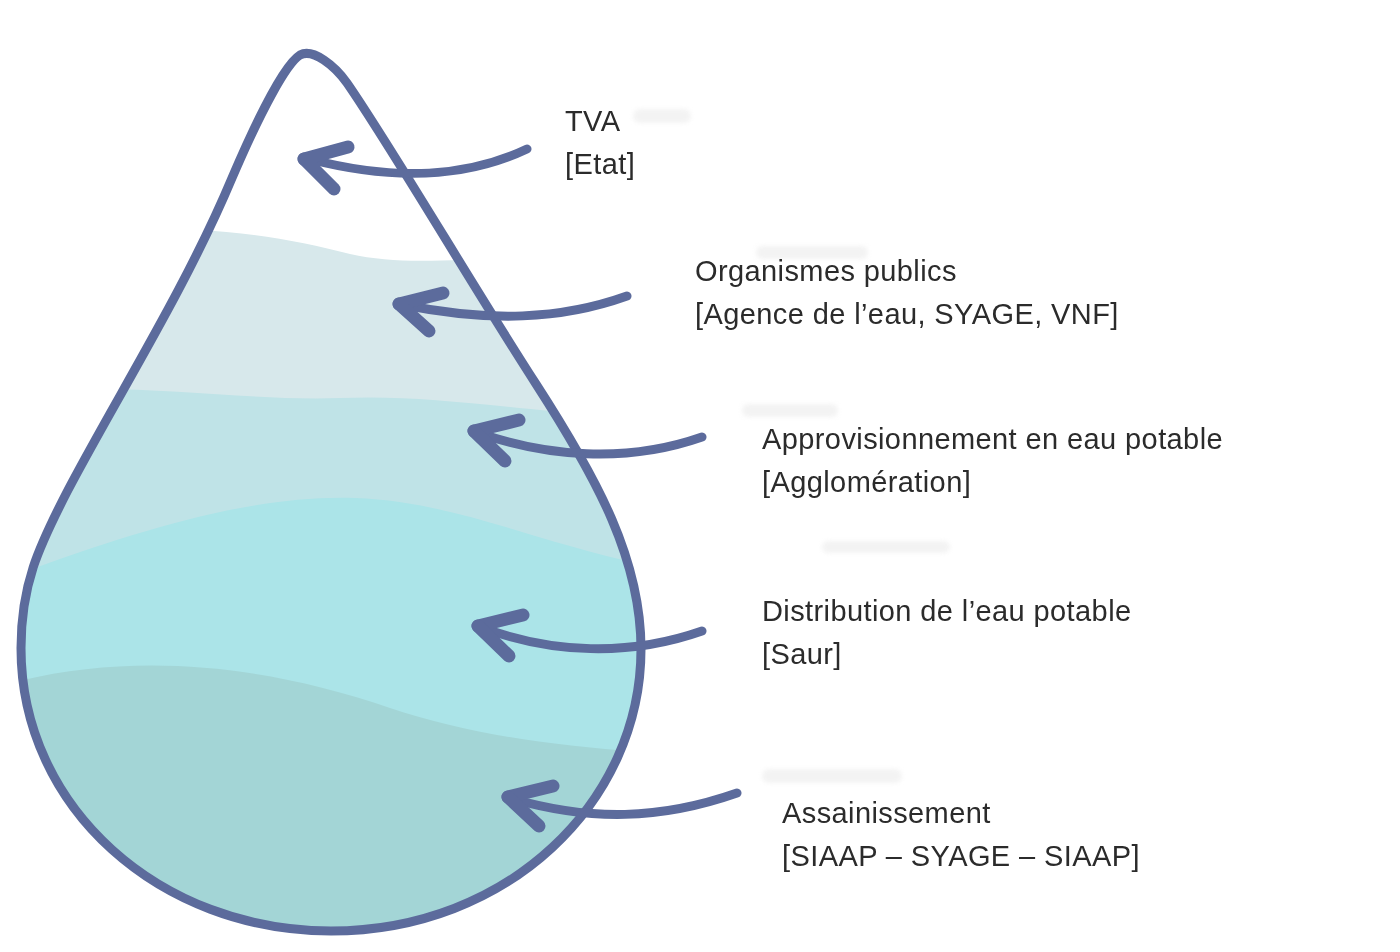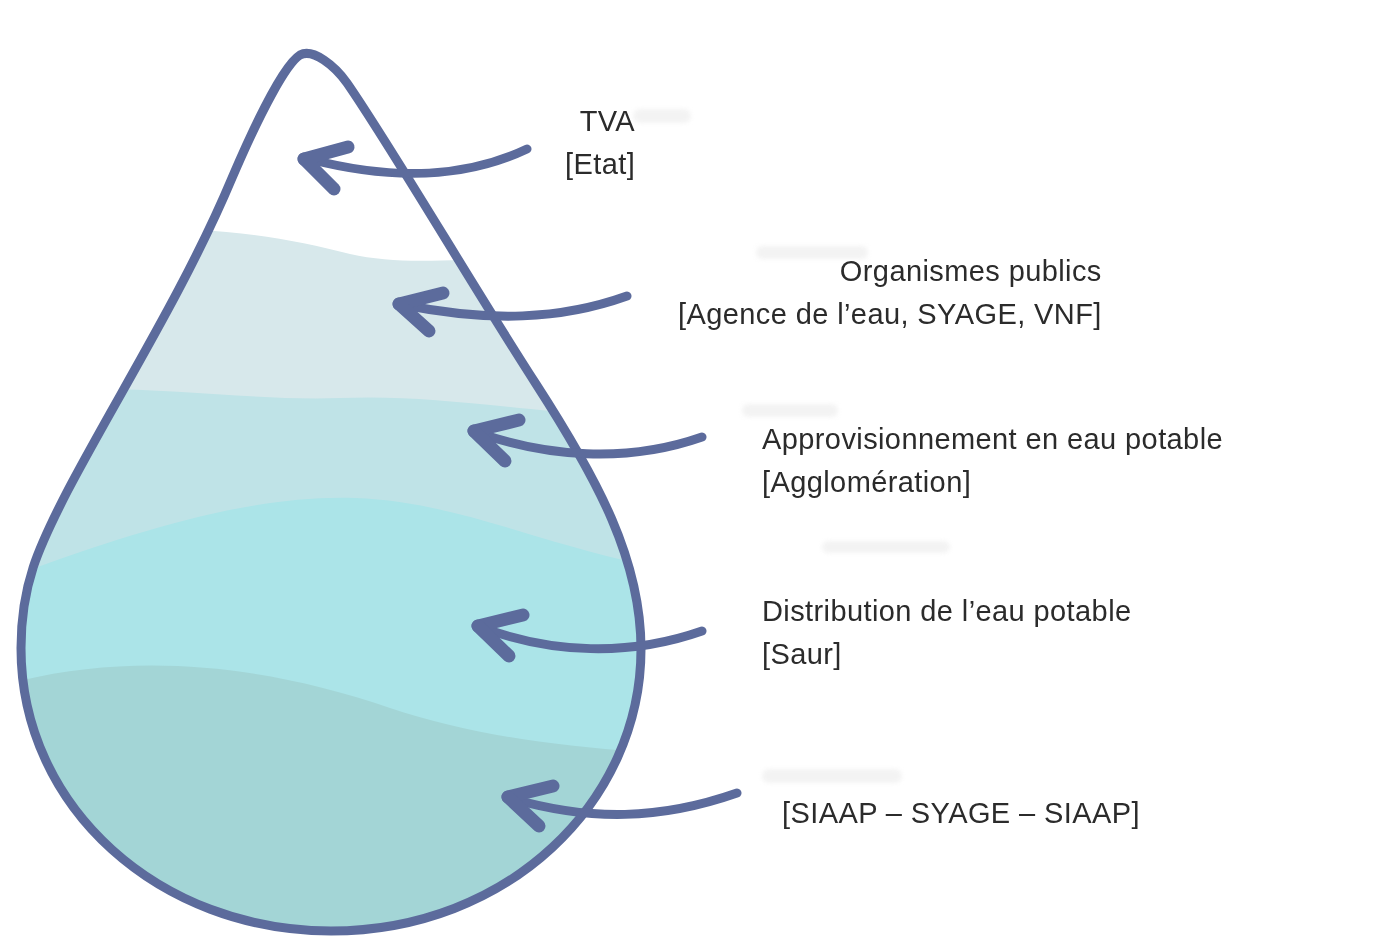--- a/index.html
+++ b/index.html
@@ -12,21 +12,21 @@
   }
   .drop-svg{position:absolute;left:0;top:0;}
   .label{
     position:absolute;
     font-size:29px;
     line-height:43px;
     letter-spacing:0.4px;
     color:#2b2b2b;
     white-space:nowrap;
   }
-  .label .line1{display:block;text-align:right;}
+  .label .line1{display:block;}
   .label .line2{display:block;}
   .smudge{
     position:absolute;
     background:#ededed;
     border-radius:8px;
     filter:blur(2px);
     opacity:0.65;
   }
 </style>
 </head>
@@ -102,32 +102,33 @@
   <div class="smudge" style="left:756px;top:246px;width:112px;height:13px;"></div>
   <div class="smudge" style="left:742px;top:404px;width:96px;height:13px;"></div>
   <div class="smudge" style="left:822px;top:541px;width:128px;height:12px;"></div>
   <div class="smudge" style="left:762px;top:769px;width:140px;height:14px;"></div>
 
   <div class="label" style="left: 565px; top: 100px; color: rgb(43, 43, 43);">
     <span class="line1">TVA</span>
     <span class="line2">[Etat]</span>
   </div>
 
-  <div class="label" style="left: 678px; top: 250px; color: rgb(43, 43, 43);">
+  <div class="label" style="left: 695px; top: 250px; color: rgb(43, 43, 43);">
     <span class="line1">Organismes publics</span>
     <span class="line2">[Agence de l’eau, SYAGE, VNF]</span>
   </div>
 
   <div class="label" style="left: 762px; top: 418px; color: rgb(43, 43, 43);">
     <span class="line1">Approvisionnement en eau potable</span>
     <span class="line2">[Agglomération]</span>
   </div>
 
   <div class="label" style="left: 762px; top: 590px; color: rgb(43, 43, 43);">
     <span class="line1">Distribution de l’eau potable</span>
     <span class="line2">[Saur]</span>
   </div>
 
   <div class="label" style="left: 782px; top: 792px; color: rgb(43, 43, 43);">
+    <span class="line1">Assainissement</span>
     <span class="line2">[SIAAP – SYAGE – SIAAP]</span>
   </div>
 
 </div>
 
 </body></html>

